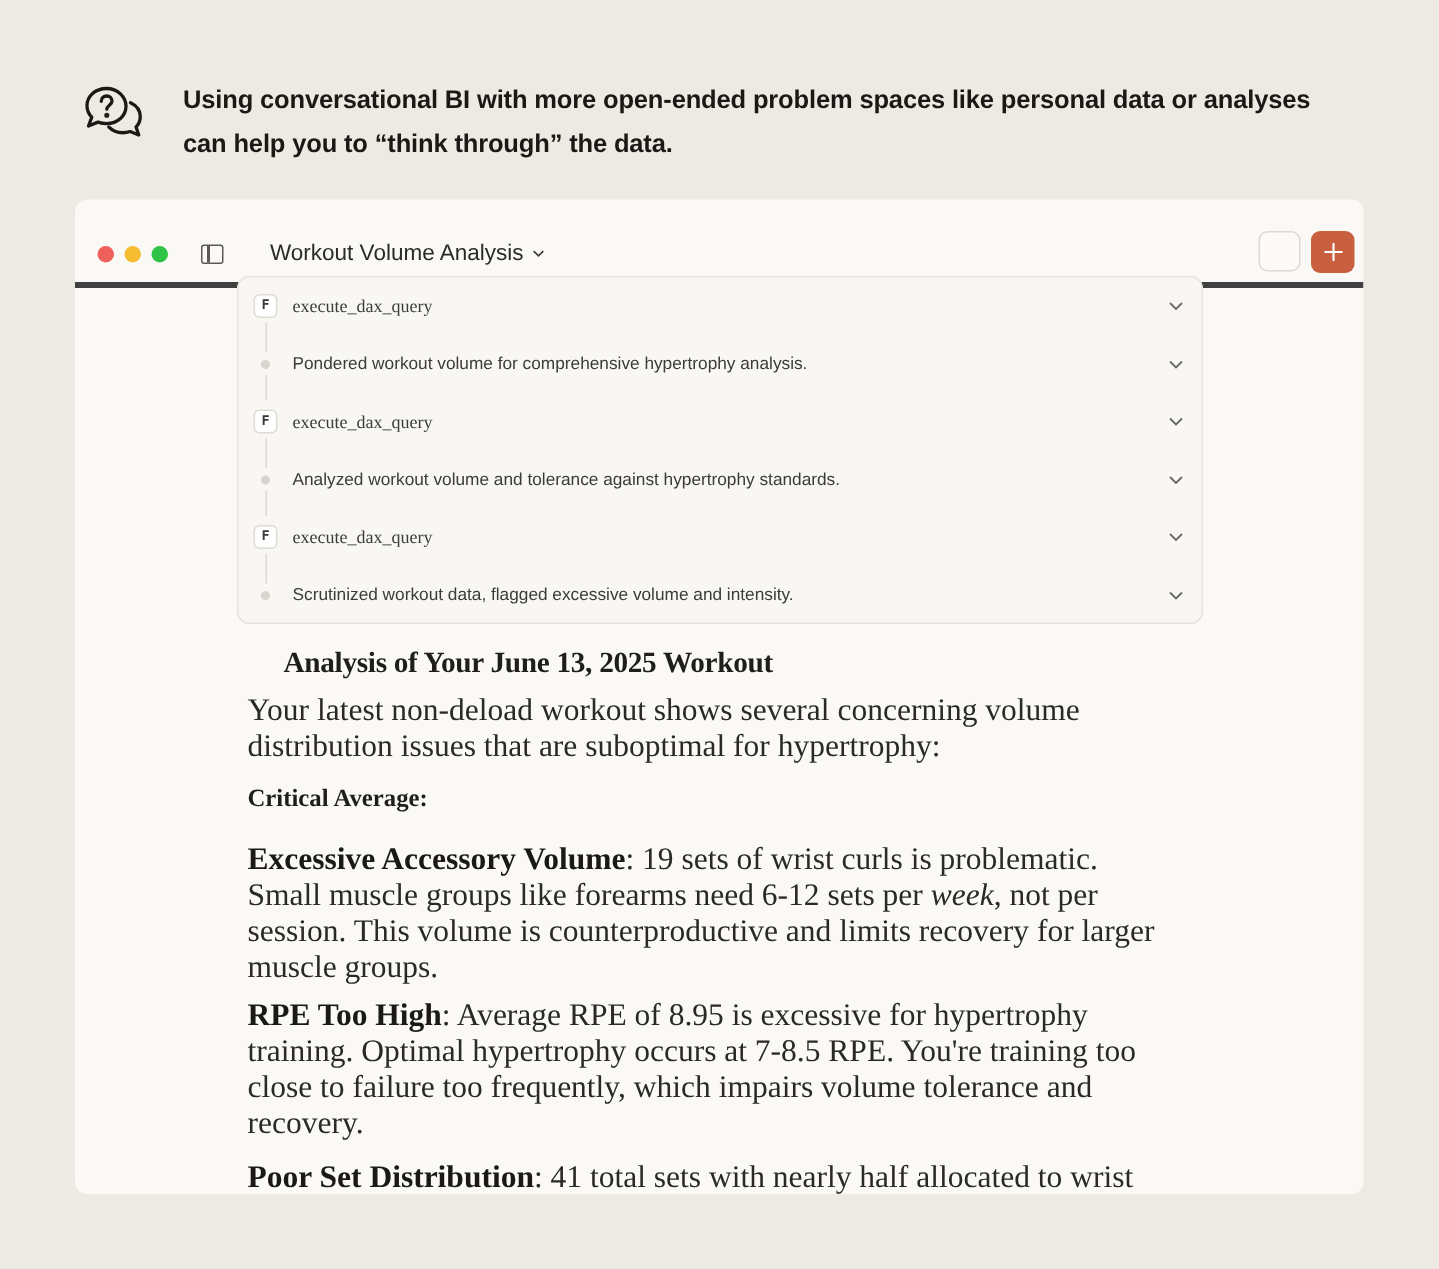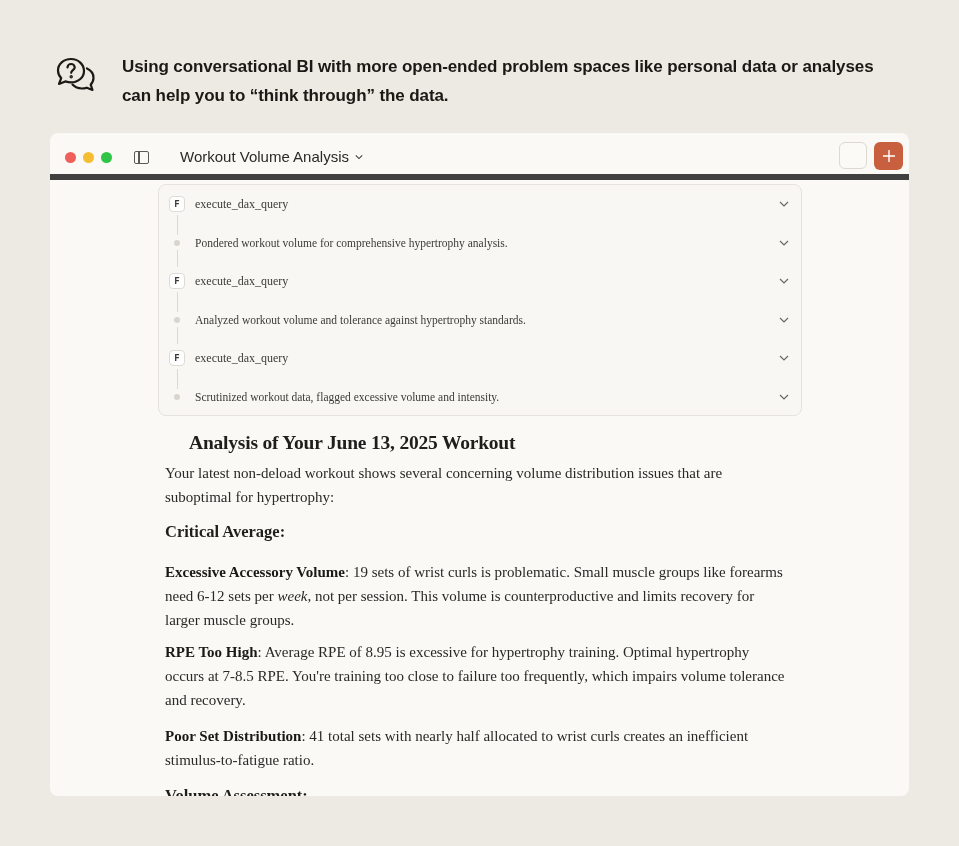--- a/index.html
+++ b/index.html
@@ -4,45 +4,45 @@
 <style>
   * { box-sizing: border-box; margin: 0; padding: 0; }
   html, body { width: 959px; height: 846px; background: #ede9e3; overflow: hidden; }
   body { position: relative; font-family: "Liberation Sans", sans-serif; color: #1f1e1b; }
 
   .caption { position: absolute; left: 54px; top: 52px; display: flex; align-items: flex-start; }
   .caption-icon { width: 44px; height: 44px; margin-top: 3px; }
   .caption-text { position: absolute; left: 68px; top: 0; width: 780px; font-size: 17px; line-height: 29px; font-weight: 600; color: #1a1915; letter-spacing: -0.1px; }
 
   .window { position: absolute; left: 50px; top: 133px; width: 859px; height: 663px; background: #faf9f6; border-radius: 8px; overflow: hidden; }
-  .titlebar { position: absolute; left: 0; top: 4px; width: 100%; height: 43px; border-bottom: 6px solid #404040; display: flex; align-items: center; }
+  .titlebar { position: absolute; left: 0; top: 16px; width: 100%; height: 43px; border-bottom: 4px solid #404040; display: flex; align-items: center; }
   .light { position: absolute; top: 15px; width: 11px; height: 11px; border-radius: 50%; }
   .light.red { left: 15px; background: #f0605a; }
   .light.yellow { left: 33px; background: #f5bd32; }
   .light.green { left: 51px; background: #2fc447; }
   .sidebar-toggle { position: absolute; left: 84px; top: 14px; width: 15px; height: 13px; border: 1.5px solid #5c5a55; border-radius: 2px; }
   .sidebar-toggle::after { content: ""; position: absolute; left: 3px; top: 0; width: 1.5px; height: 100%; background: #5c5a55; }
   .title { position: absolute; left: 130px; top: 11px; font-size: 15px; color: #2b2a27; display: flex; align-items: center; gap: 6px; }
   .title .chev { width: 8px; height: 8px; display: inline-block; }
   .btn-blank { position: absolute; left: 789px; top: 5px; width: 28px; height: 27px; border: 1px solid #dcd9d2; border-radius: 6px; background: #fbfaf7; }
   .btn-plus { position: absolute; left: 824px; top: 5px; width: 29px; height: 28px; border-radius: 6px; background: #c8603f; display: flex; align-items: center; justify-content: center; }
 
   .tool-panel { position: absolute; left: 108px; top: 51px; width: 644px; height: 232px; border: 1px solid #e6e3dc; border-radius: 8px; background: #f8f7f3; }
   .tool-row { position: absolute; left: 0; width: 100%; height: 22px; display: flex; align-items: center; }
   .tool-badge { position: absolute; left: 10px; width: 16px; height: 16px; border: 1px solid #dedbd4; border-radius: 4px; background: #fff; font-family: "DejaVu Sans Mono", monospace; font-size: 9px; font-weight: bold; color: #3a3935; display: flex; align-items: center; justify-content: center; }
   .tool-dot { position: absolute; left: 15px; width: 6px; height: 6px; border-radius: 50%; background: #d8d5ce; }
   .tool-label { position: absolute; left: 36px; font-size: 12.5px; color: #3c3b37; white-space: nowrap; }
   .tool-label.mono { font-family: Liberation Serif, serif; font-size: 12px; }
-  .tool-label.sans { font-family: Liberation Serif, serif; font-size: 11.5px; }
+  .tool-label.sans { font-family: Liberation Sans, sans-serif; font-size: 11.5px; }
   .tool-chev { position: absolute; right: 12px; width: 10px; height: 6px; }
   .vline { position: absolute; left: 18px; width: 1px; background: #dcd9d2; }
 
   .content { position: absolute; left: 115px; top: 297px; width: 620px; font-family: "Liberation Serif", "DejaVu Serif", serif; color: #1f1e1b; }
   .content h2 { font-size: 19.5px; font-weight: bold; line-height: 26px; letter-spacing: -0.2px; margin-left: 24px; }
-  .content p { font-size: 15px; line-height: 24px; margin-top: 5px; color: #2a2926; }
+  .content p { font-size: 21px; line-height: 24px; margin-top: 5px; color: #2a2926; }
   .content h3 { font-size: 16.5px; font-weight: bold; line-height: 24px; margin-top: 11px; }
   .content p b { font-weight: bold; color: #1a1915; }
 </style>
 </head>
 <body>
 
 <div class="caption">
   <svg class="caption-icon" viewBox="0 0 44 44" fill="none" stroke="#1a1915" stroke-width="2.2" stroke-linecap="round" stroke-linejoin="round">
     <path d="M17 4c-7.5 0-13 5.2-13 11.5 0 3 1.2 5.6 3.2 7.6L5 29l6.3-2.6c1.8.6 3.7 1 5.7 1 7.5 0 13-5.2 13-11.5S24.5 4 17 4z"></path>
     <path d="M33 13.5c3.9 1.8 6.5 5.3 6.5 9.3 0 2.6-1 5-2.8 6.8l1.8 5.4-5.7-2.3c-1.5.5-3.2.8-4.9.8-3.8 0-7.2-1.5-9.4-3.9"></path>

